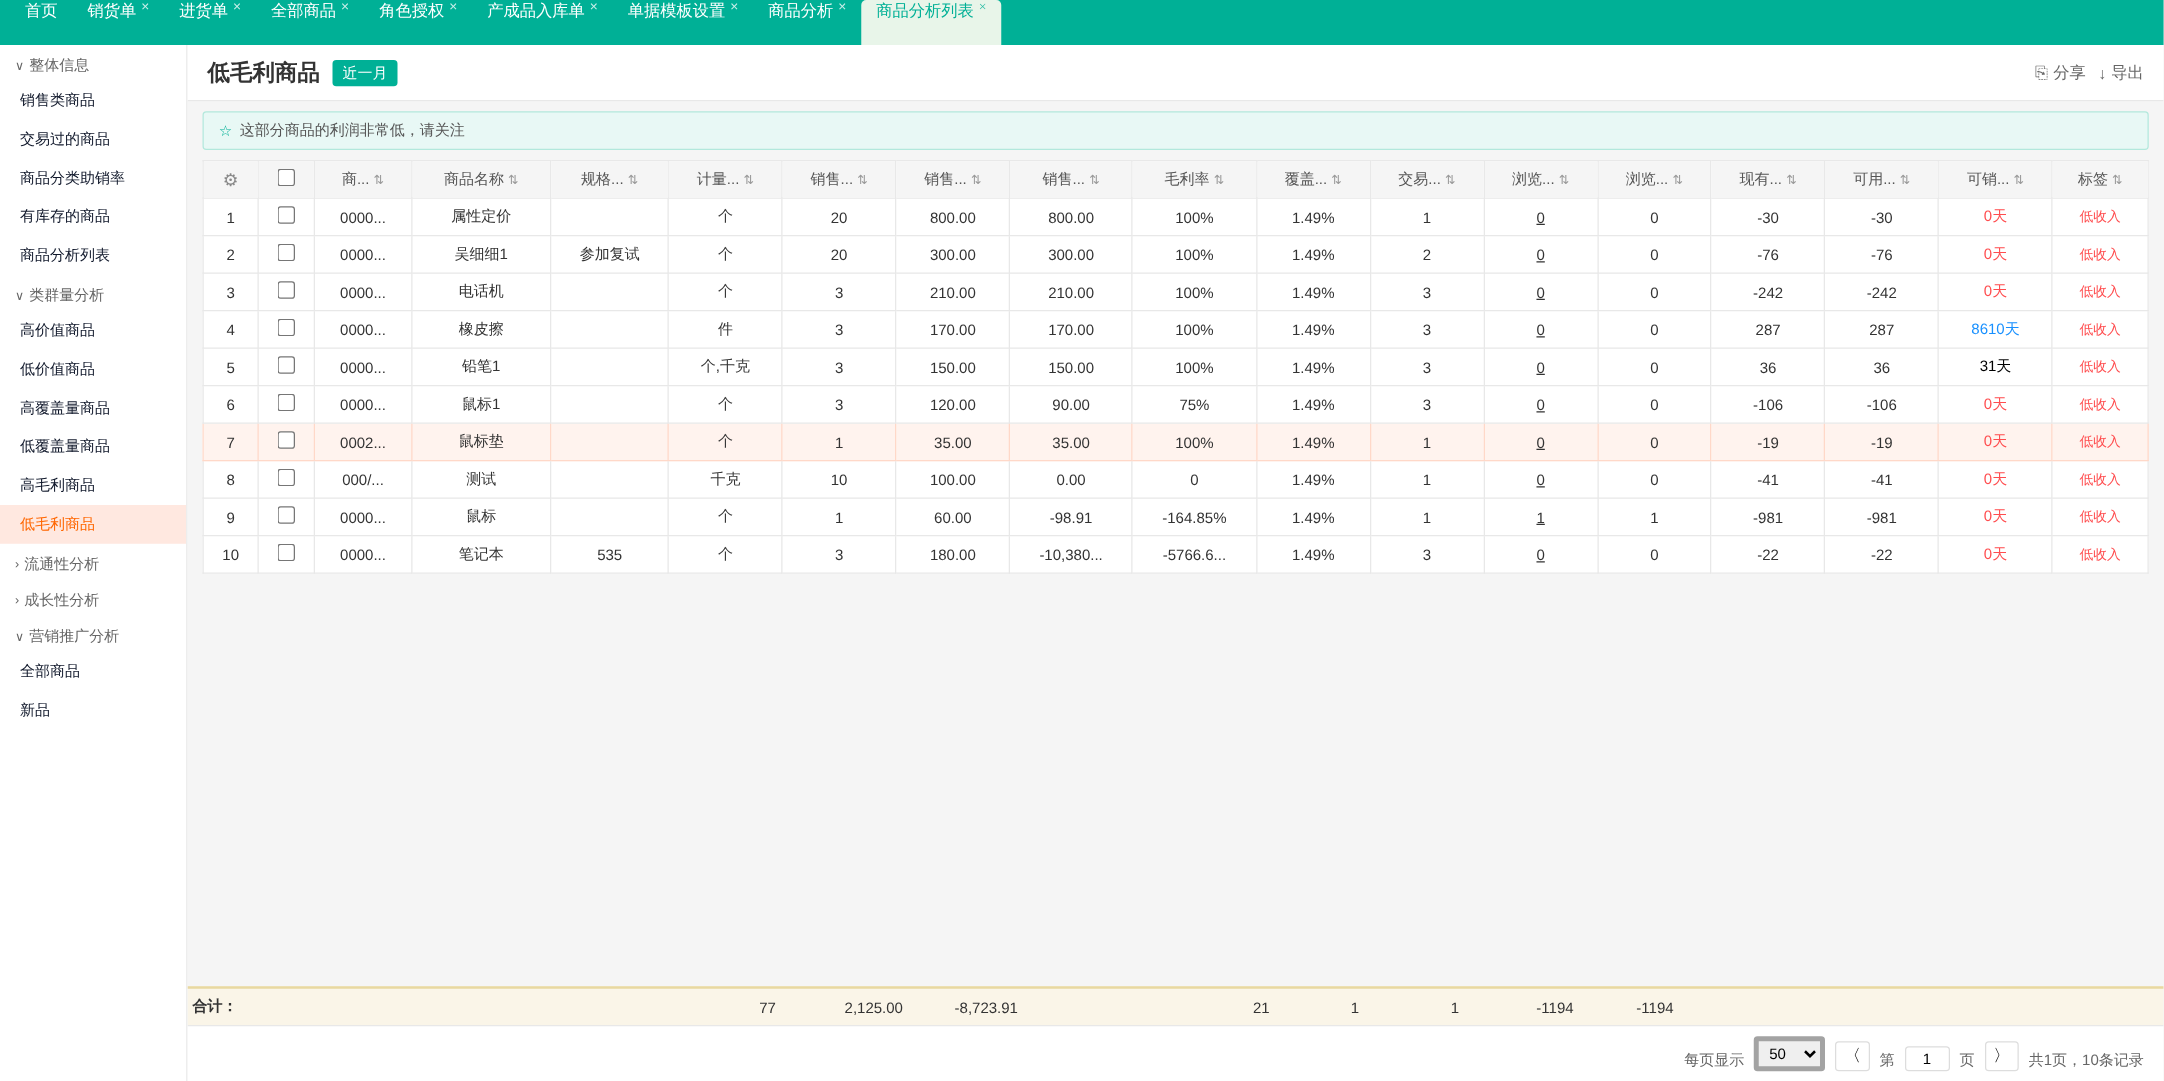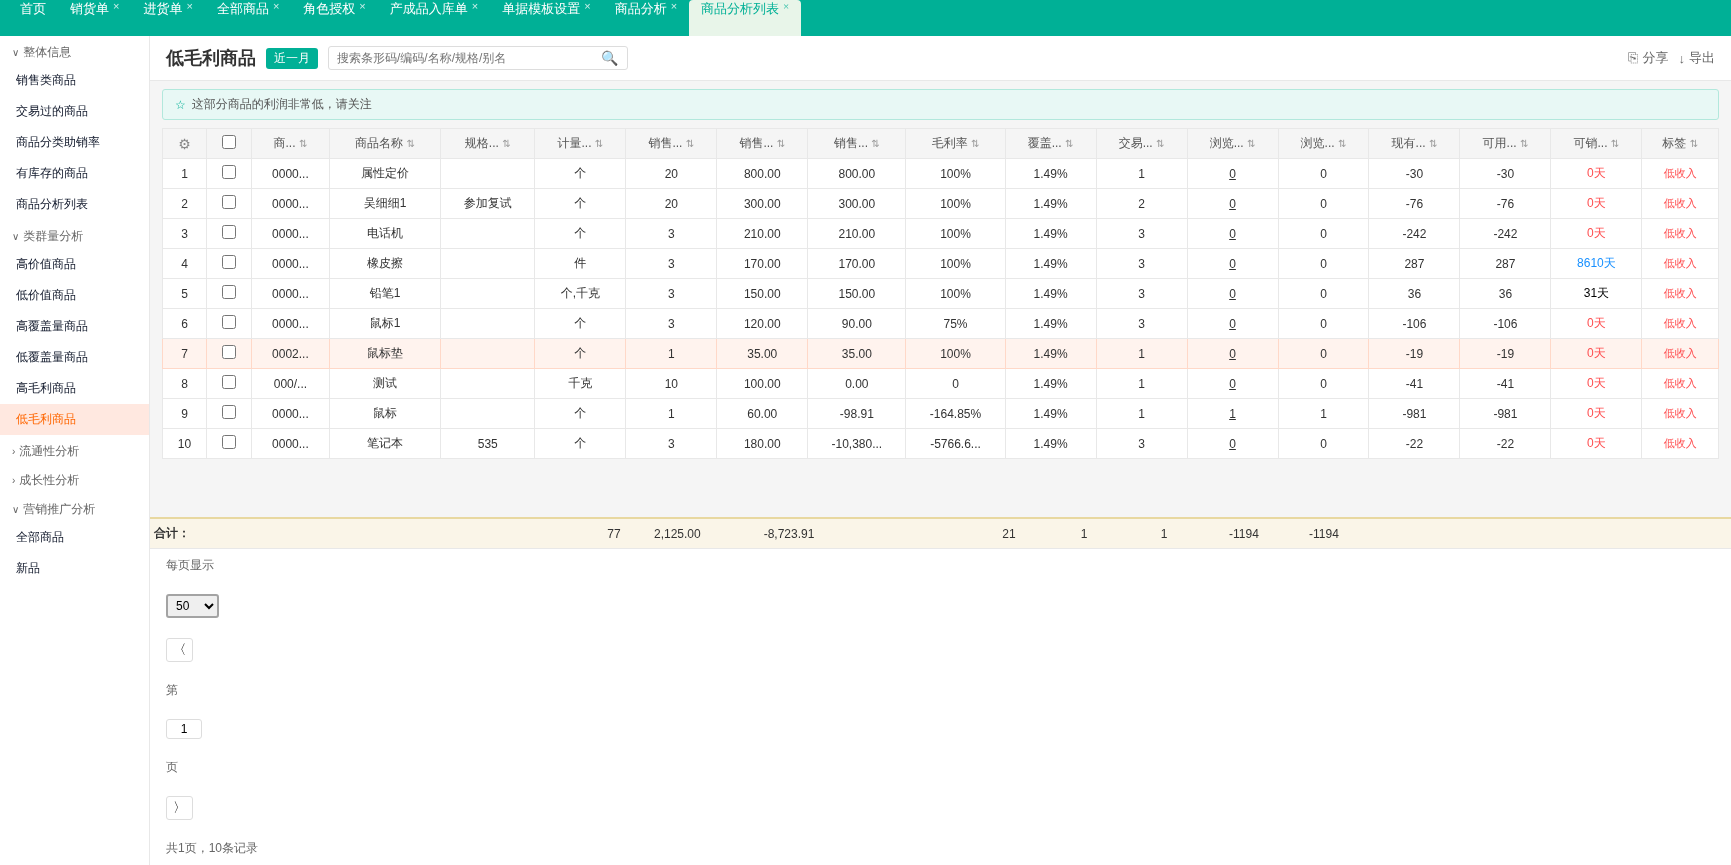--- a/index.html
+++ b/index.html
@@ -183,29 +183,28 @@
       gap: 0;
     }
     .footer-label { font-weight: bold; padding-right: 20px; min-width: 80px; }
 
     
     .pagination-bar {
       background: #fff;
       border-top: 1px solid #e8e8e8;
       padding: 8px 16px;
       display: flex;
-      align-items: flex-start;
+      align-items: flex-end;
       justify-content: flex-end;
-      gap: 20px;
+      gap: 8px;
       font-size: 12px;
       color: #666;
-      flex-direction: column;
     }
     .page-size-select {
-      border: 2px solid #a3a3a3;
+      border: 4px solid #a3a3a3;
       border-radius: 3px;
       padding: 2px 4px;
       font-size: 12px;
     }
     .page-btn {
       padding: 2px 6px;
       border: 1px solid #ddd;
       background: #fff;
       cursor: pointer;
       border-radius: 3px;
@@ -301,24 +300,20 @@
     </div>
     <div class="sidebar-item">全部商品</div>
     <div class="sidebar-item">新品</div>
   </div>
 
   <div class="main-content">
 
     <div class="page-header">
       <span class="page-title">低毛利商品</span>
       <button class="tag-btn">近一月</button>
-      <div class="search-box">
-        <input type="text" placeholder="搜索条形码/编码/名称/规格/别名" style="">
-        <span class="search-icon">🔍</span>
-      </div>
       <div class="header-actions">
         <div class="action-btn">
           <span>⎘</span>
           <span>分享</span>
         </div>
         <div class="action-btn">
           <span>↓</span>
           <span>导出</span>
         </div>
       </div>
@@ -559,21 +554,21 @@
     </div>
 
     <div class="table-footer">
       <span class="footer-label">合计：</span>
       <div style="display:flex;gap:0;flex:1;align-items:center;">
         <span style="width:120px;"></span>
         <span style="width:80px;"></span>
         <span style="width:80px;"></span>
         <span style="width:60px;"></span>
         <span style="width:80px;text-align:center;">77</span>
-        <span style="width:90px;">2,125.00</span>
+        <span style="width:90px;text-align:center;">2,125.00</span>
         <span style="width:90px;text-align:center;">-8,723.91</span>
         <span style="width:70px;"></span>
         <span style="width:70px;"></span>
         <span style="width:70px;text-align:center;">21</span>
         <span style="width:80px;text-align:center;">1</span>
         <span style="width:80px;text-align:center;">1</span>
         <span style="width:80px;text-align:center;">-1194</span>
         <span style="width:80px;text-align:center;">-1194</span>
       </div>
     </div>

